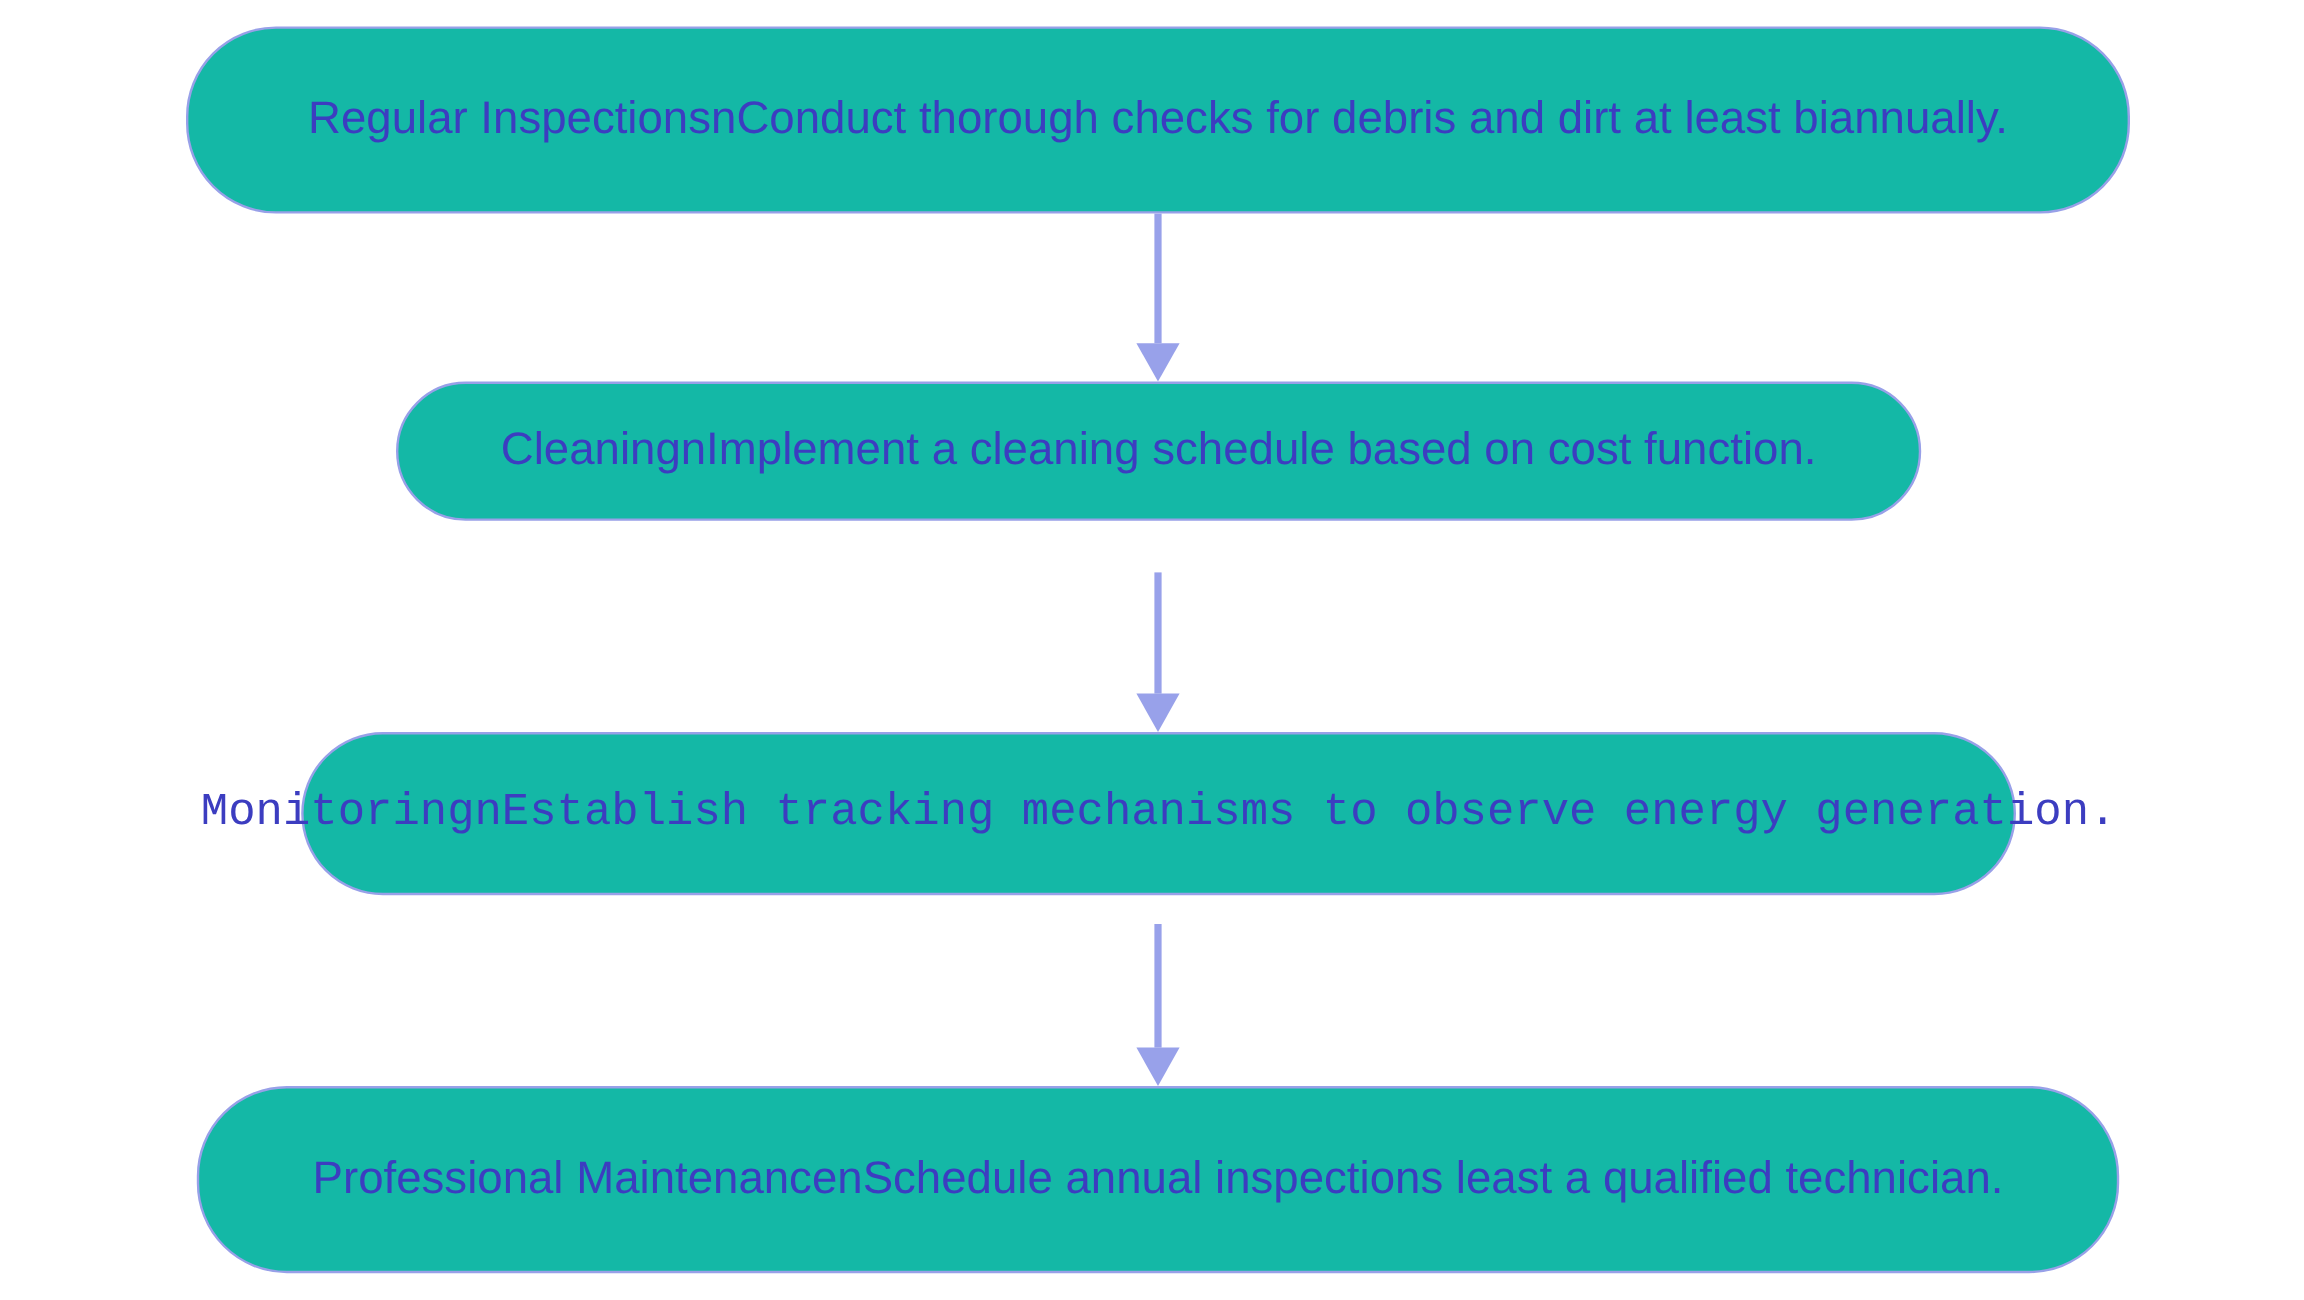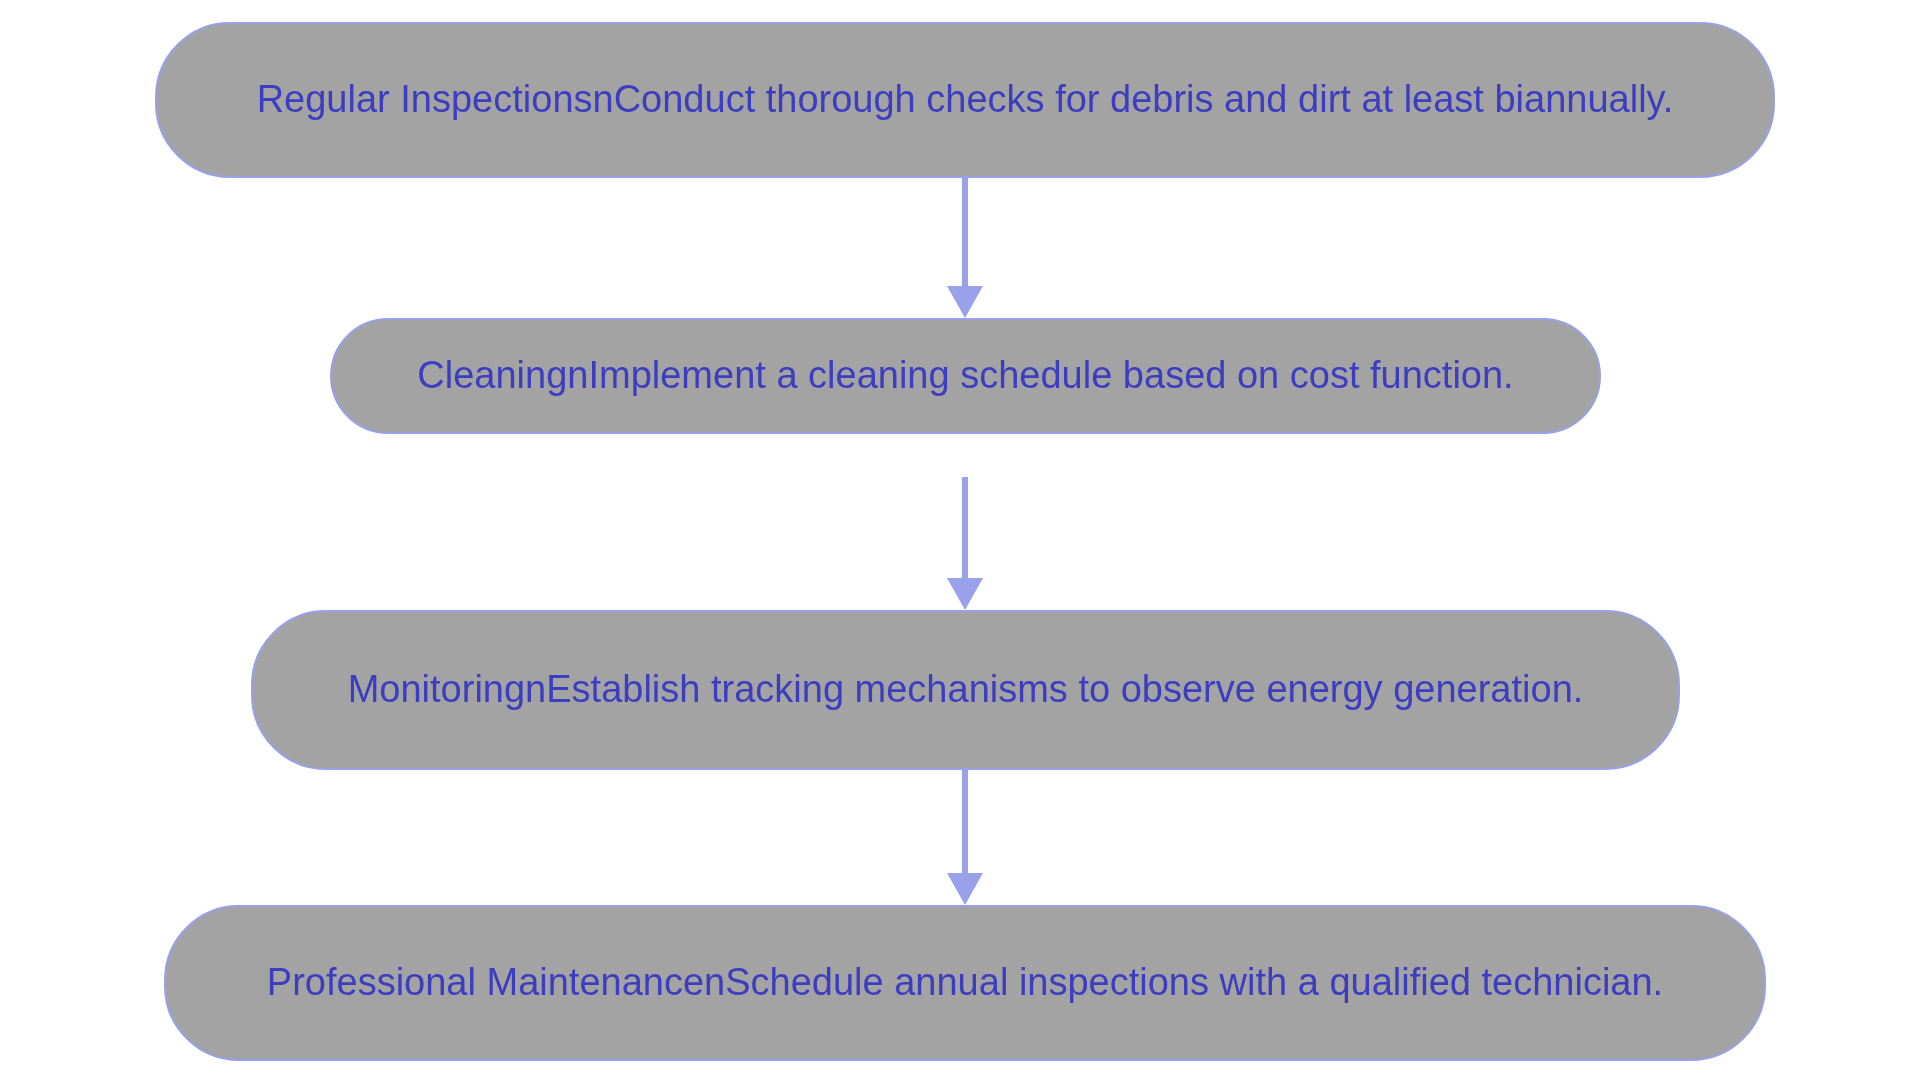--- a/index.html
+++ b/index.html
@@ -11,36 +11,36 @@
     position: relative;
     width: 1920px;
     height: 1083px;
     background: #ffffff;
     overflow: hidden;
     font-family: "Liberation Sans", "DejaVu Sans", sans-serif;
   }
   .node {
     position: absolute;
     box-sizing: border-box;
-    background: #a3a3a3;
+    background: #14b8a6;
     border: 2px solid #98a0e8;
     border-radius: 75px;
     display: flex;
     align-items: center;
     justify-content: center;
     text-align: right;
     white-space: nowrap;
     font-size: 38px;
     line-height: 1.2;
     color: #3c3dc0;
     font-weight: 400;
   }
   .n1 { left: 155px; top: 22px;  width: 1620px; height: 156px; }
   .n2 { left: 330px; top: 318px; width: 1271px; height: 116px; }
-  .n3 { left: 251px; top: 610px; width: 1429px; height: 160px; }
+  .n3 { left: 251px; top: 610px; width: 1429px; height: 136px; font-family: Liberation Mono, monospace; }
   .n4 { left: 164px; top: 905px; width: 1602px; height: 156px; }
 
   .connector {
     position: absolute;
     left: 947px;
     width: 36px;
     display: flex;
     flex-direction: column;
     align-items: center;
   }
@@ -87,16 +87,16 @@
   <div class="node n3">
     <span>MonitoringnEstablish tracking mechanisms to observe energy generation.</span>
   </div>
 
   <div class="connector c3">
     <div class="connector-line"></div>
     <div class="connector-head"></div>
   </div>
 
   <div class="node n4">
-    <span>Professional MaintenancenSchedule annual inspections with a qualified technician.</span>
+    <span>Professional MaintenancenSchedule annual inspections least a qualified technician.</span>
   </div>
 
 </div>
 
 </body></html>

